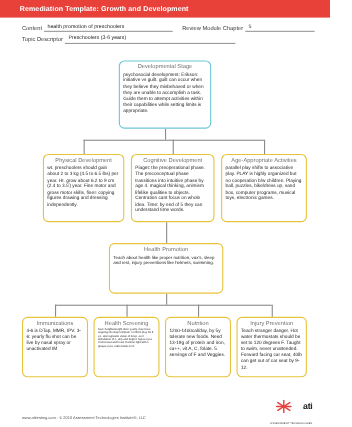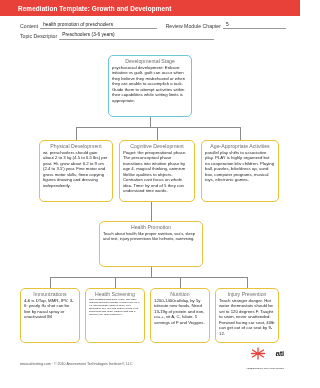--- a/index.html
+++ b/index.html
@@ -113,21 +113,21 @@
     position: absolute;
     background: #8a8a8a;
   }
   .vline { width: 0.6px; }
   .hline { height: 0.6px; }
 
   
   .footer {
     position: absolute;
     left: 0;
-    bottom: 16px;
+    bottom: 0;
     width: 300px;
     height: 26px;
   }
   .footer-text {
     position: absolute;
     left: 20px;
     bottom: 6px;
     font-size: 3.6px;
     color: #555;
     white-space: nowrap;

